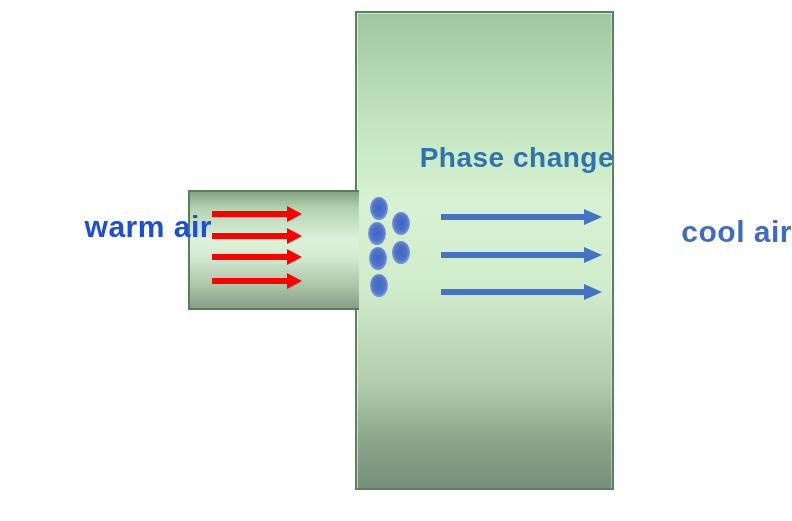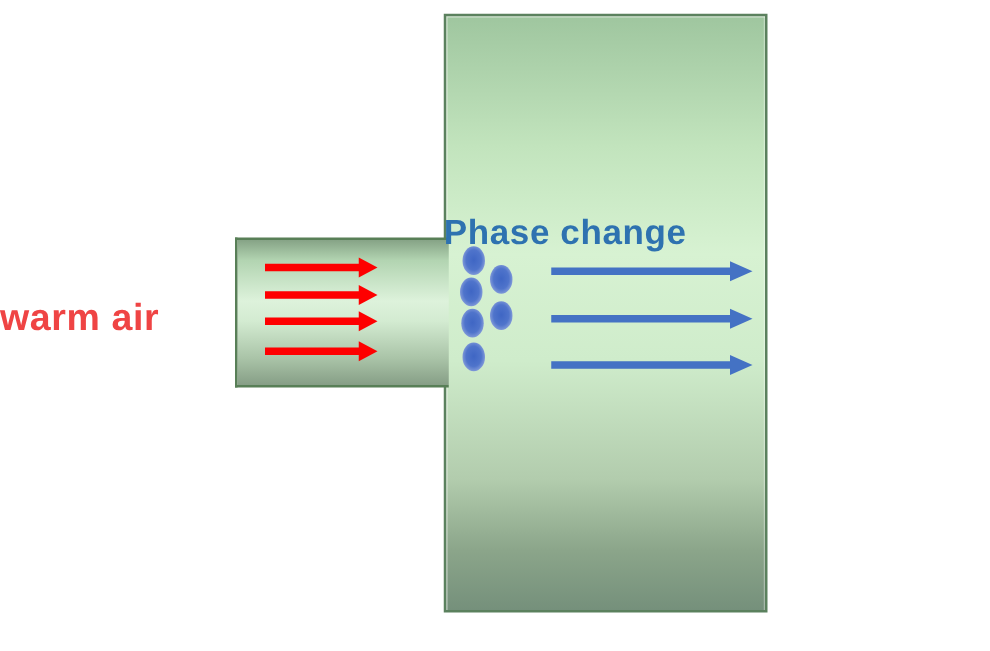--- a/index.html
+++ b/index.html
@@ -39,24 +39,24 @@
       #86a386 0%,
       #b2d4b1 14%,
       #ddf2db 42%,
       #d3ebd1 56%,
       #a9c3a7 82%,
       #869e86 100%);
     z-index: 2;
   }
 
   
-  .label { position: absolute; z-index: 3; text-align: left; font-weight: 700; margin-top: 28px; }
+  .label { position: absolute; z-index: 3; text-align: right; font-weight: 700; }
   .label-warm {
-    left: 0px; top: 208px; width: 200px;
-    color: #ef4444;
+    left: 12px; top: 208px; width: 200px;
+    color: #1d4ed8;
     font-size: 30px; line-height: 37px;
     letter-spacing: 0.5px;
   }
   .label-phase {
     left: 355px; top: 141px; width: 259px;
     color: #2e72b0;
     font-size: 28px; line-height: 34px;
     letter-spacing: 0.5px;
   }
   .label-cool {
@@ -143,15 +143,16 @@
   <span class="droplet d3"></span>
   <span class="droplet d4"></span>
   <span class="droplet d5"></span>
   <span class="droplet d6"></span>
 
   <div class="arrow blue a-b1"></div>
   <div class="arrow blue a-b2"></div>
   <div class="arrow blue a-b3"></div>
 
   <div class="label label-cool">
+    <div>cool air</div>
   </div>
 
 </div>
 
 </body></html>

